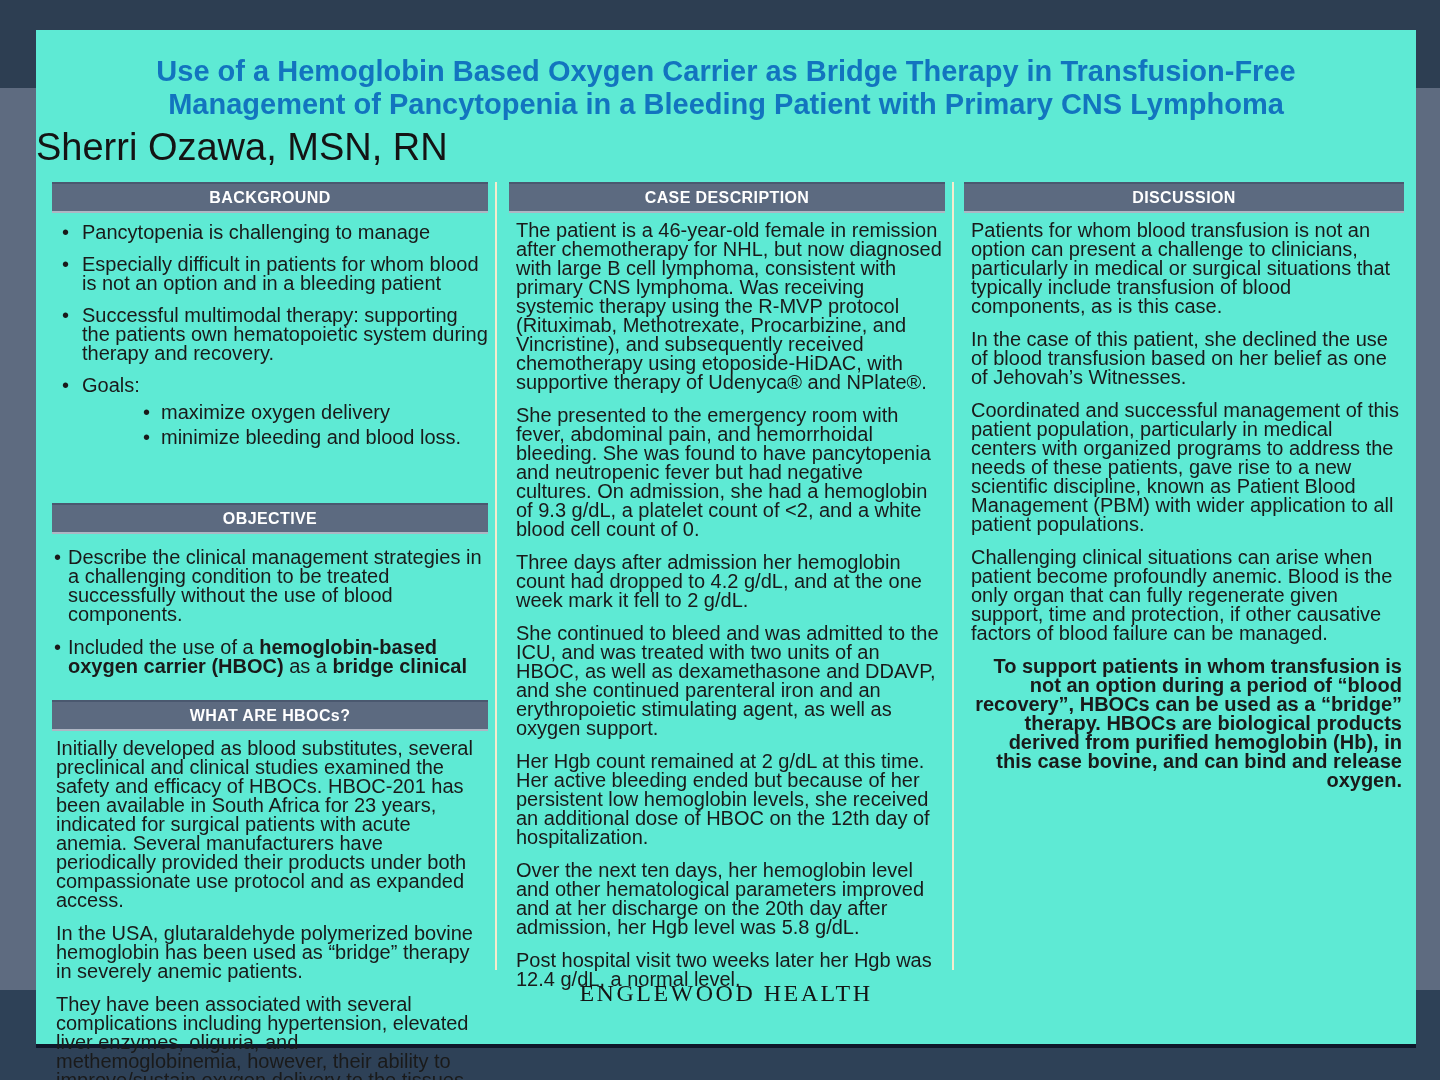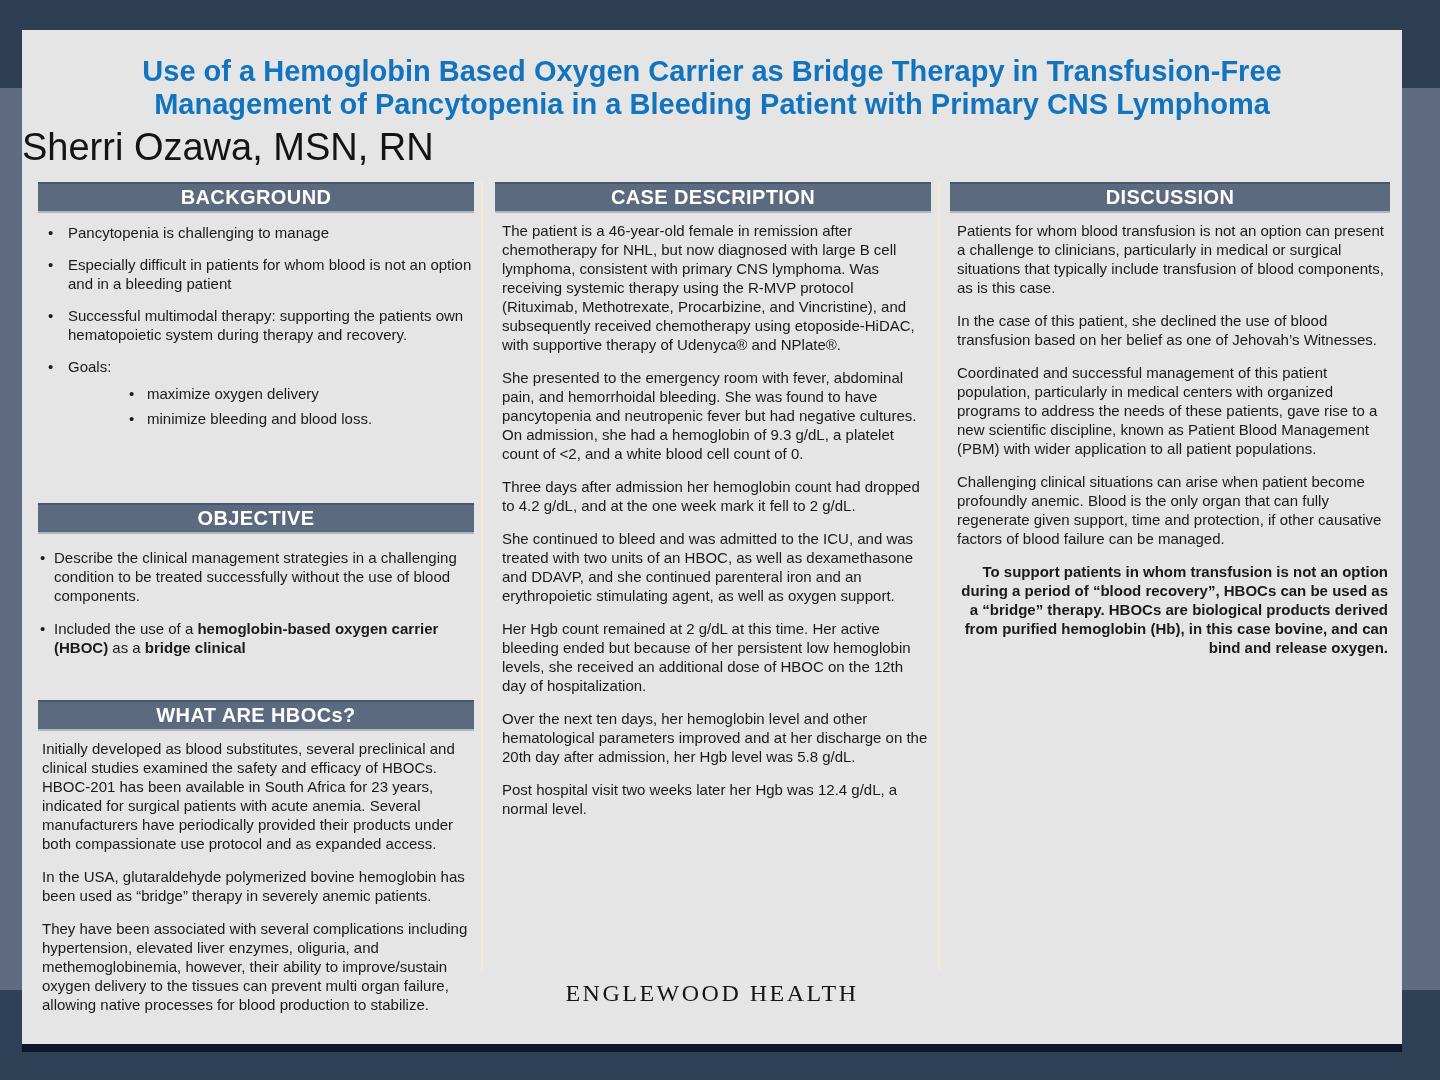--- a/index.html
+++ b/index.html
@@ -6,22 +6,22 @@
   body{
     position:relative;
     width:1440px;height:1080px;
     background:#5E6B80;
     font-family:"Liberation Sans",sans-serif;
     overflow:hidden;
   }
   .band-top{position:absolute;top:0;left:0;width:100%;height:88px;background:#2D3E52;}
   .band-bottom{position:absolute;top:990px;left:0;width:100%;height:90px;background:#2E4157;}
   .poster{
-    position:absolute;left:22px;top:30px;width:1380px;height:1014px;
-    background:#e5e5e5;border-bottom:8px solid #0f172a;
+    position:absolute;left:36px;top:30px;width:1380px;height:1014px;
+    background:#5eead4;border-bottom:4px solid #0f172a;
   }
   .title{position:absolute;top:25px;left:0;width:100%;margin:0;text-align:center;
     font-size:29px;line-height:33px;font-weight:bold;color:#1274BF;}
   .title span{display:block;}
   .author{position:absolute;top:96px;left:0;width:100%;
     font-size:38px;line-height:42px;color:#141414;}
 
   .divider{position:absolute;top:152px;width:2px;height:788px;background:#F5ECCD;}
   #divider-1{left:459px;}
   #divider-2{left:916px;}
@@ -32,24 +32,24 @@
   #col-right{left:928px;width:440px;}
 
   .sec{position:absolute;left:0;width:100%;}
   #sec-background{top:0;}
   #sec-objective{top:321px;}
   #sec-hbocs{top:518px;}
 
   .section-bar{
     height:31px;box-sizing:border-box;
     background:#5C6A80;border-top:2px solid #4A586F;border-bottom:2px solid #AEB6C4;
-    color:#FFFFFF;font-weight:bold;font-size:20px;line-height:27px;
+    color:#FFFFFF;font-weight:bold;font-size:16px;line-height:27px;
     text-align:center;letter-spacing:0.4px;
   }
-  .body-text, .para, .bullets, .obj-bullets{font-size:15px;line-height:19px;color:#1A1A1A;}
+  .body-text, .para, .bullets, .obj-bullets{font-size:20px;line-height:19px;color:#1A1A1A;}
 
   ul{list-style:none;margin:0;padding:0;}
   .bullets{margin-top:10px;}
   .bullets > li{position:relative;padding-left:30px;margin-bottom:13px;}
   .bullets > li::before{content:"\2022";position:absolute;left:10px;}
   .sub-bullets{margin-top:8px;}
   .sub-bullets > li{position:relative;padding-left:79px;margin-bottom:6px;}
   .sub-bullets > li::before{content:"\2022";position:absolute;left:61px;}
 
   .obj-bullets{margin-top:14px;}

